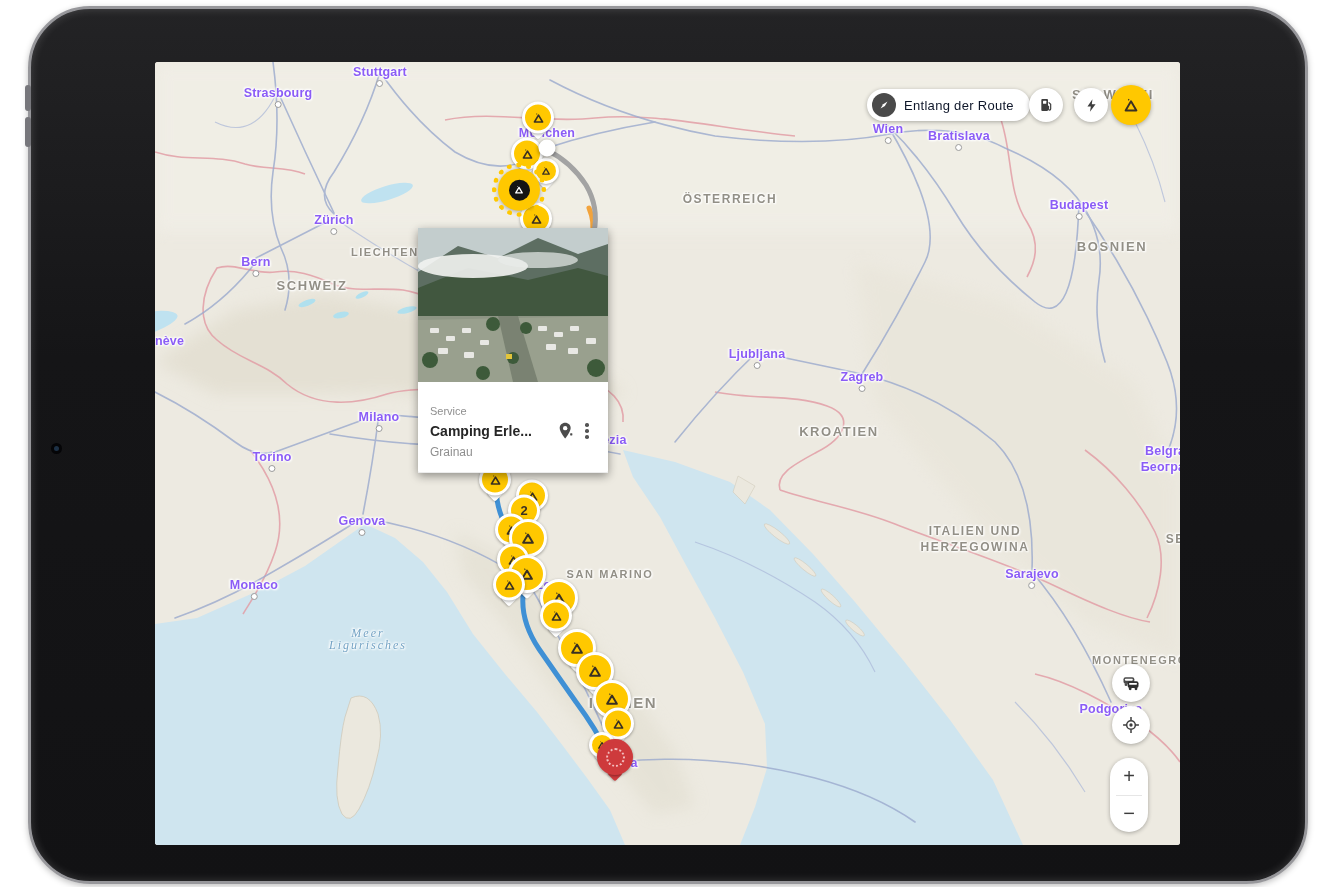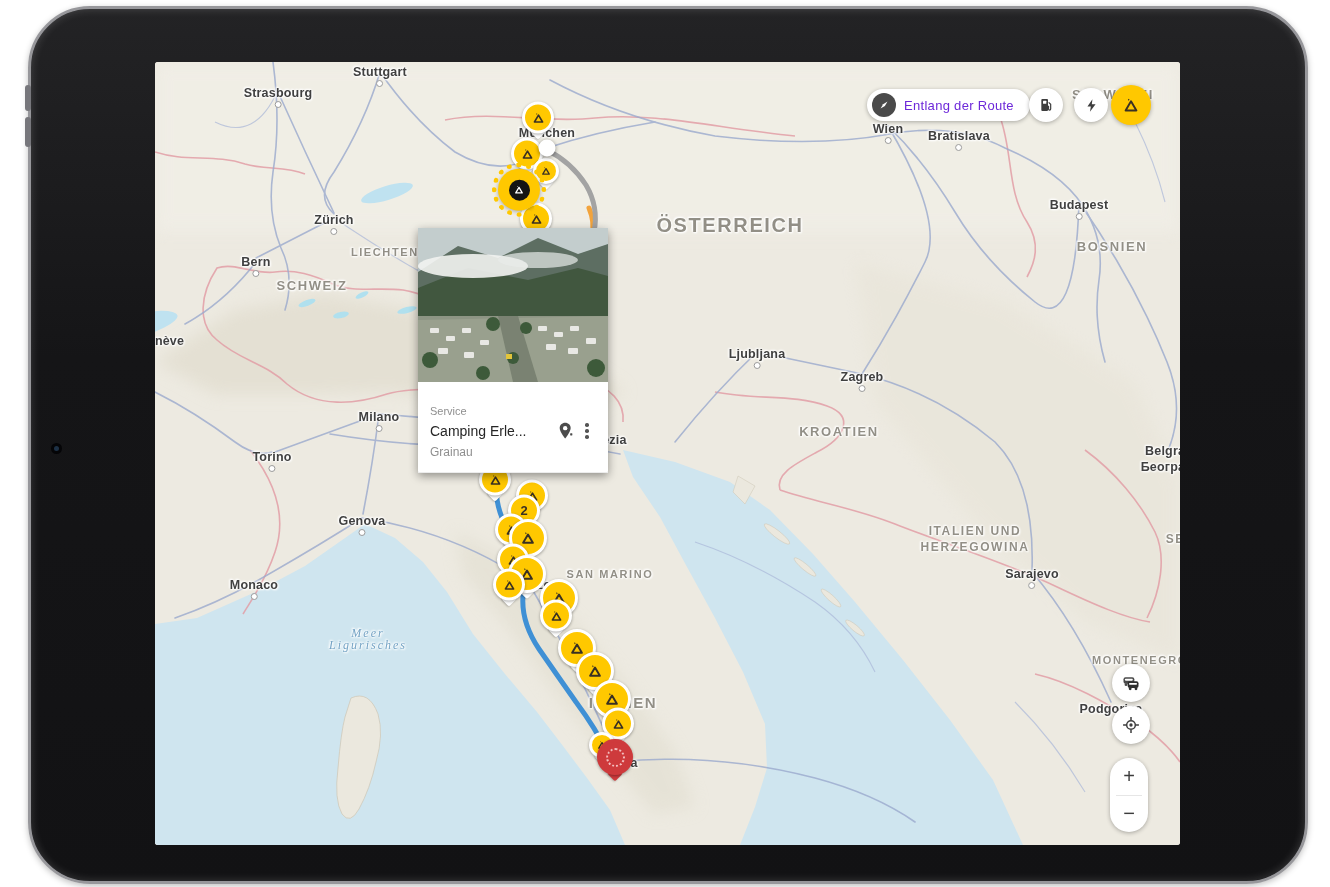--- a/index.html
+++ b/index.html
@@ -11,21 +11,21 @@
     box-shadow:inset 0 0 10px rgba(255,255,255,.18), 0 2px 6px rgba(0,0,0,.25);}
   .side-btn{position:absolute;width:6px;border-radius:3px;background:#77777c;}
   .camera{position:absolute;left:20px;top:434px;width:11px;height:11px;border-radius:50%;background:#050507;}
   .camera::after{content:'';position:absolute;left:3px;top:3px;width:5px;height:5px;border-radius:50%;background:#1d3146;}
   
   .screen{position:absolute;left:124px;top:53px;width:1025px;height:783px;background:#edeae1;overflow:hidden;border-radius:3px;}
   .screen svg.map{position:absolute;left:0;top:0;}
   
   .label{position:absolute;transform:translate(-50%,0);white-space:nowrap;pointer-events:none;
     text-shadow:0 0 2px #fff,0 0 3px #fff,1px 1px 2px #fff,-1px -1px 2px #fff;}
-  .label.city{color:#404040;font-size:12.5px;font-weight:700;letter-spacing:.2px;text-align:center;}
+  .label.city{color:#8b5cf6;font-size:12.5px;font-weight:700;letter-spacing:.2px;text-align:center;}
   .label.city .dot{display:block;margin:1px auto 0;width:5px;height:5px;border:1.5px solid #9a9a9a;background:#fff;border-radius:50%;}
   .label.country{color:#928f86;font-weight:600;letter-spacing:1.6px;}
   .label.water{color:#74a3c4;font-style:italic;font-size:12px;letter-spacing:2px;font-family:"Liberation Serif",serif;}
   
   .marker{position:absolute;transform:translate(-50%,-58%);}
   .tail{position:absolute;left:50%;bottom:-4px;width:11px;height:11px;background:#fff;border-radius:2px;
     transform:translateX(-50%) rotate(45deg);box-shadow:0 1px 2px rgba(0,0,0,.25);}
   .face{position:relative;display:flex;align-items:center;justify-content:center;background:#ffc800;
     border:3px solid #fff;border-radius:50%;box-shadow:0 1px 3px rgba(0,0,0,.35);}
   .tent .face{width:26px;height:26px;}
@@ -35,38 +35,38 @@
   .marker.start{width:17px;height:17px;background:#fff;border-radius:50%;box-shadow:0 1px 4px rgba(0,0,0,.45);transform:translate(-50%,-50%);}
   .sel-core{position:relative;display:flex;align-items:center;justify-content:center;width:42px;height:42px;border-radius:50%;
     background:#ffc800;outline:5px dotted #ffc800;outline-offset:1px;box-shadow:0 1px 4px rgba(0,0,0,.3);}
   .sel-black{display:flex;align-items:center;justify-content:center;width:21px;height:21px;border-radius:50%;background:#141414;}
   .dest .face{width:30px;height:30px;background:#ce3a3c;border-color:#ce3a3c;}
   .dest .tail{background:#ce3a3c;}
   .dest-core{width:15px;height:15px;border-radius:50%;border:2px dotted rgba(255,235,235,.75);}
   
   .pill{position:absolute;left:712px;top:27px;height:32px;display:flex;align-items:center;gap:8px;padding:0 16px 0 5px;
     background:#fff;border-radius:17px;box-shadow:0 1px 4px rgba(0,0,0,.3);cursor:pointer;}
-  .pill .txt{font-size:13px;color:#6d28d9;letter-spacing:.3px;}
+  .pill .txt{font-size:13px;color:#0f172a;letter-spacing:.3px;}
   .compass{width:24px;height:24px;border-radius:50%;background:#4a4a4a;display:flex;align-items:center;justify-content:center;}
   .cbtn{position:absolute;width:34px;height:34px;border-radius:50%;background:#fff;display:flex;align-items:center;justify-content:center;
     box-shadow:0 1px 4px rgba(0,0,0,.3);cursor:pointer;}
   .cbtn.active{width:40px;height:40px;background:#ffc800;}
   
   .zoompill{position:absolute;left:955px;top:696px;width:38px;height:74px;background:#fff;border-radius:19px;
     box-shadow:0 1px 4px rgba(0,0,0,.3);display:flex;flex-direction:column;}
   .zoompill button{flex:1;border:0;background:none;font-size:20px;color:#3c3c3c;cursor:pointer;font-family:inherit;}
   .zoompill .div{height:1px;background:#e6e6e6;margin:0 6px;}
   
   .card{position:absolute;left:263px;top:166px;width:190px;background:#fff;border-radius:2px;z-index:20;
     box-shadow:0 3px 10px rgba(0,0,0,.4);cursor:pointer;}
   .card .photo{display:block;width:190px;height:154px;}
   .card .body{padding:23px 12px 4px;}
   .cat{font-size:11px;color:#8f8f8f;}
   .title-row{display:flex;align-items:center;margin-top:2px;}
-  .title{font-size:14px;font-weight:400;color:#262626;flex:1;}
+  .title{font-size:14px;font-weight:700;color:#262626;flex:1;}
   .sub{font-size:12px;color:#8f8f8f;margin-top:2px;}
   .card hr{border:0;border-top:1px solid #ececec;margin:9px 0 0;}
   .dist{font-size:12px;color:#6e6e6e;padding:9px 12px 12px;}
   .iconbtn{display:flex;align-items:center;justify-content:center;width:24px;height:24px;cursor:pointer;}
   .kebab{display:flex;flex-direction:column;gap:2.5px;align-items:center;width:18px;cursor:pointer;}
   .kebab i{width:3.5px;height:3.5px;border-radius:50%;background:#555;}
 </style>
 </head>
 <body>
 
@@ -185,21 +185,21 @@
           <div class="label city" style="left: 877px; top: 505px;"><span>Sarajevo</span><span class="dot"></span></div>
           <div class="label city" style="left: 956px; top: 640px;"><span>Podgorica</span></div>
           <div class="label city" style="left: 1014px; top: 382px;"><span>Belgrad</span></div>
           <div class="label city" style="left: 1012px; top: 398px;"><span>Београд</span></div>
           <div class="label city" style="left: 392px; top: 64px;"><span>München</span></div>
           <div class="label city" style="left: 448px; top: 371px;"><span>Venezia</span></div>
           <div class="label city" style="left: 373px; top: 516px;"><span>Firenze</span></div>
           <div class="label city" style="left: 465px; top: 694px;"><span>Roma</span></div>
           <div class="label country" style="left: 157px; top: 216px; font-size: 13px;"><span>SCHWEIZ</span></div>
           <div class="label country" style="left: 250px; top: 184px; font-size: 11px;"><span>LIECHTENSTEIN</span></div>
-          <div class="label country" style="left: 575px; top: 152px; font-size: 20px;"><span>ÖSTERREICH</span></div>
+          <div class="label country" style="left: 575px; top: 130px; font-size: 12px;"><span>ÖSTERREICH</span></div>
           <div class="label country" style="left: 957px; top: 177px; font-size: 13px;"><span>BOSNIEN</span></div>
           <div class="label country" style="left: 958px; top: 5px; font-size: 13px; margin-top: 20px;"><span>SLOWAKEI</span></div>
           <div class="label country" style="left: 684px; top: 362px; font-size: 13px;"><span>KROATIEN</span></div>
           <div class="label country" style="left: 820px; top: 462px; font-size: 12px;"><span>ITALIEN UND</span></div>
           <div class="label country" style="left: 820px; top: 478px; font-size: 12px;"><span>HERZEGOWINA</span></div>
           <div class="label country" style="left: 455px; top: 506px; font-size: 11px;"><span>SAN MARINO</span></div>
           <div class="label country" style="left: 468px; top: 632px; font-size: 15px;"><span>ITALIEN</span></div>
           <div class="label country" style="left: 985px; top: 592px; font-size: 11px;"><span>MONTENEGRO</span></div>
           <div class="label country" style="left: 1043px; top: 470px; font-size: 12px;"><span>SERBIEN</span></div>
           <div class="label water" style="left: 213px; top: 548px; margin-top: 28px;"><span>Ligurisches</span></div>

